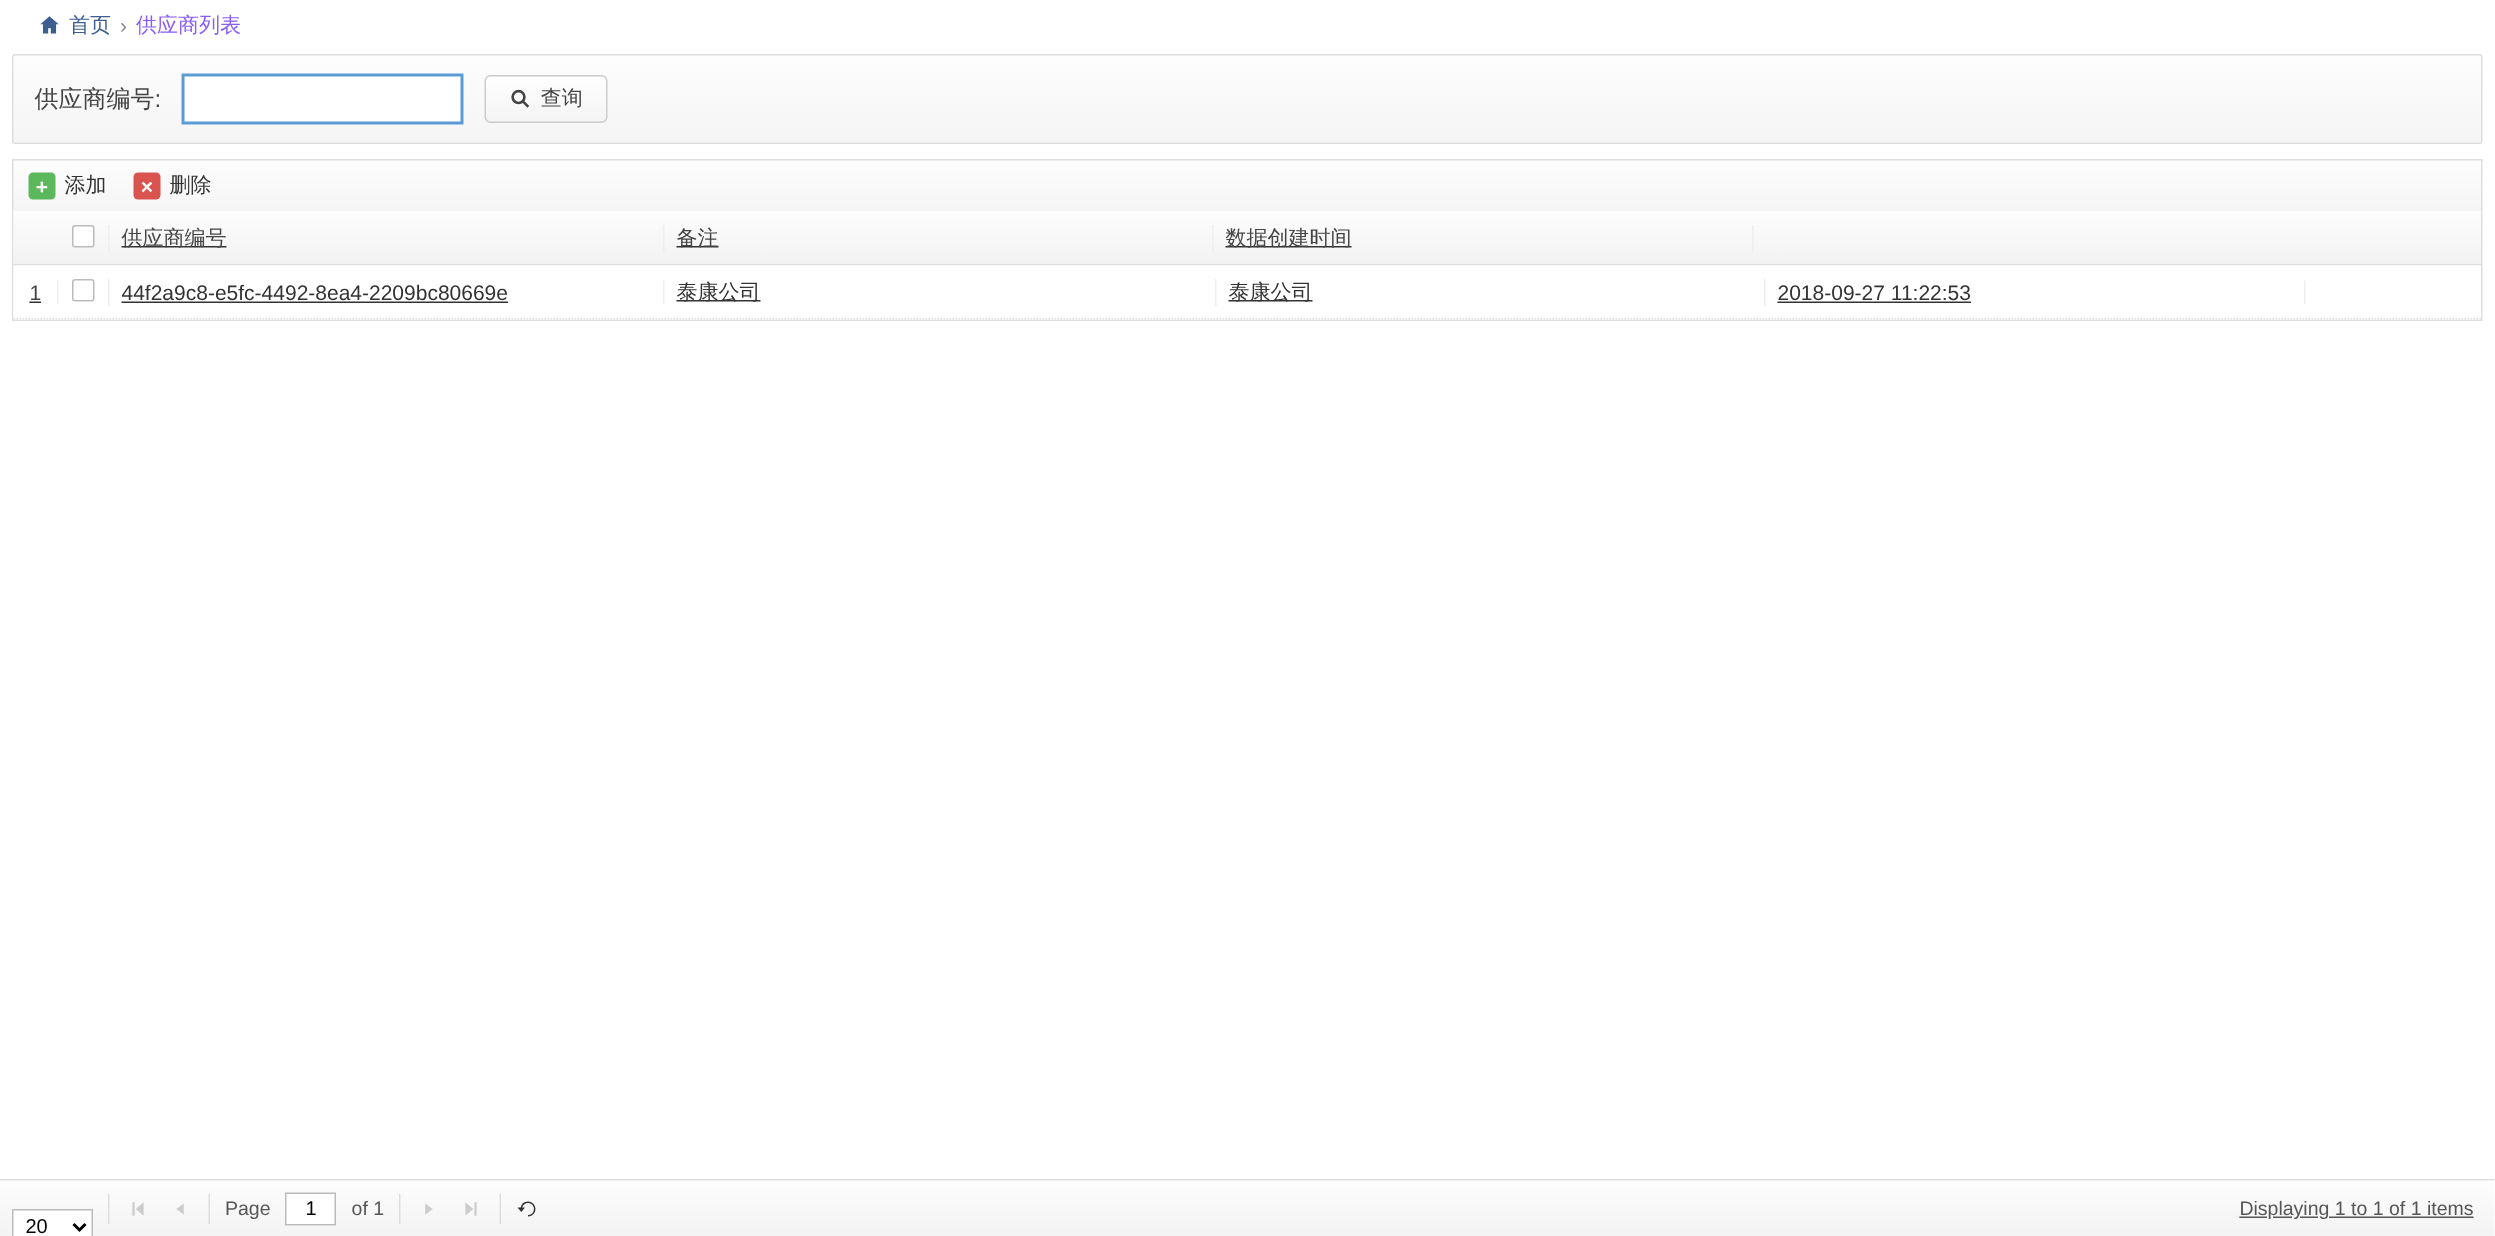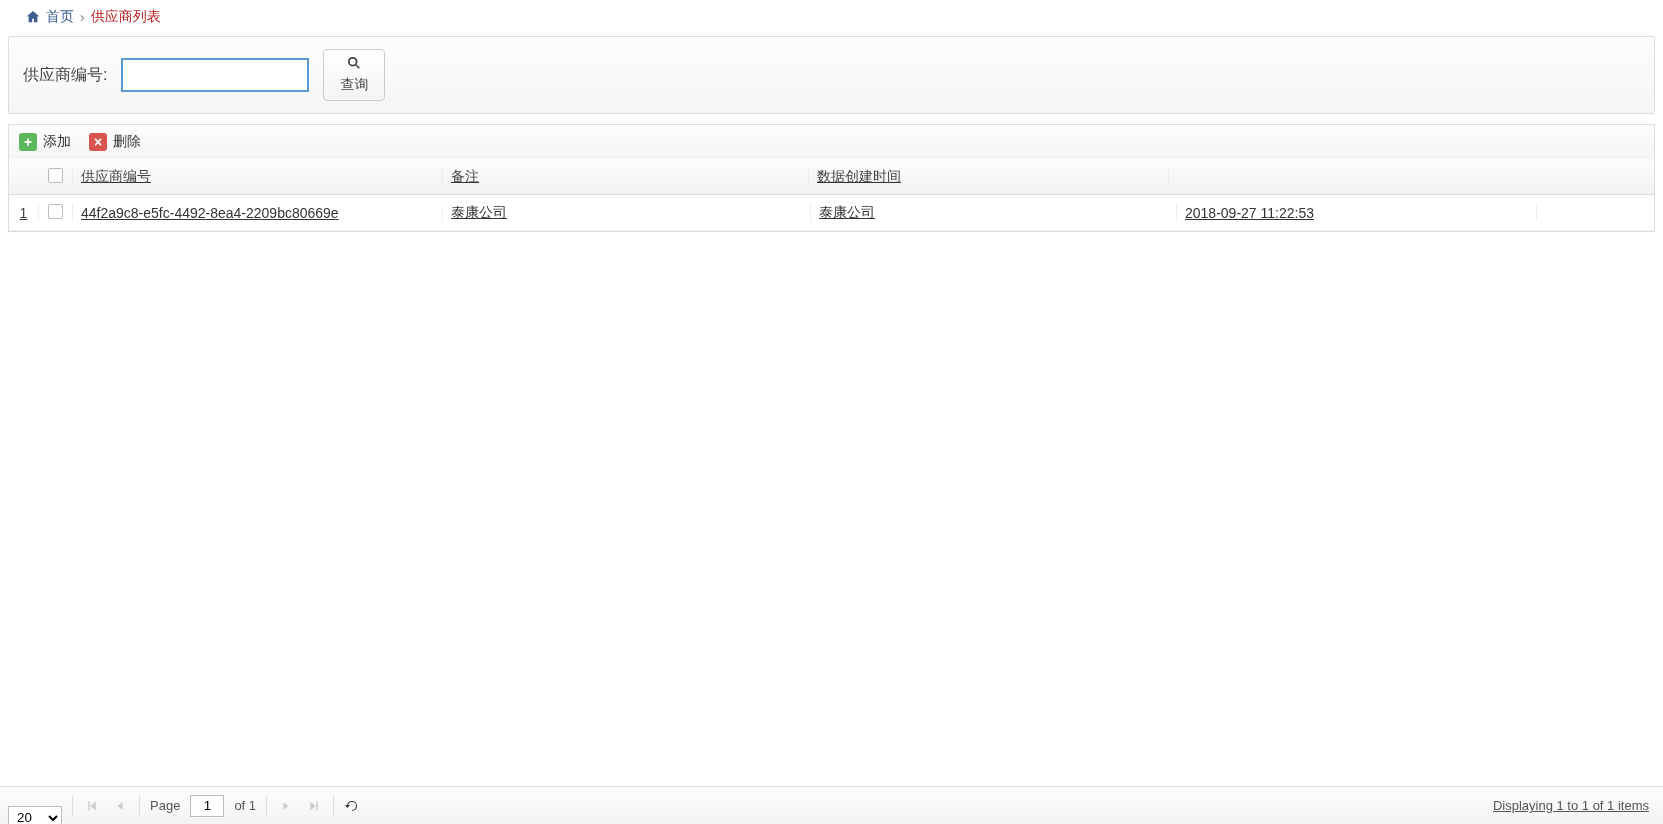--- a/index.html
+++ b/index.html
@@ -17,21 +17,21 @@
 .breadcrumb {
   padding: 8px 10px 10px 26px;
   display: flex;
   align-items: center;
   gap: 6px;
   color: #3d5e8f;
   font-size: 14px;
 }
 .breadcrumb .home-icon { color: #3d5e8f; }
 .breadcrumb .sep { color: #888; }
-.breadcrumb .current { color: #b91c1c; }
+.breadcrumb .current { color: #8b5cf6; }
 .search-bar {
   margin: 0 8px;
   border: 1px solid #ddd;
   background: linear-gradient(to bottom,#fdfdfd,#f5f5f5);
   padding: 12px 14px;
   display: flex;
   align-items: center;
   gap: 14px;
   border-radius: 2px;
 }
@@ -48,21 +48,20 @@
   display: inline-flex;
   align-items: center;
   gap: 6px;
   border: 1px solid #ccc;
   background: linear-gradient(to bottom,#fff,#f4f4f4);
   padding: 6px 16px;
   border-radius: 4px;
   cursor: pointer;
   font-size: 14px;
   color: #444;
-  flex-direction: column;
 }
 .toolbar {
   margin: 10px 8px 0 8px;
   border: 1px solid #ddd;
   border-bottom: none;
   background: linear-gradient(to bottom,#fdfdfd,#f5f5f5);
   padding: 8px 10px;
   display: flex;
   align-items: center;
   gap: 18px;

